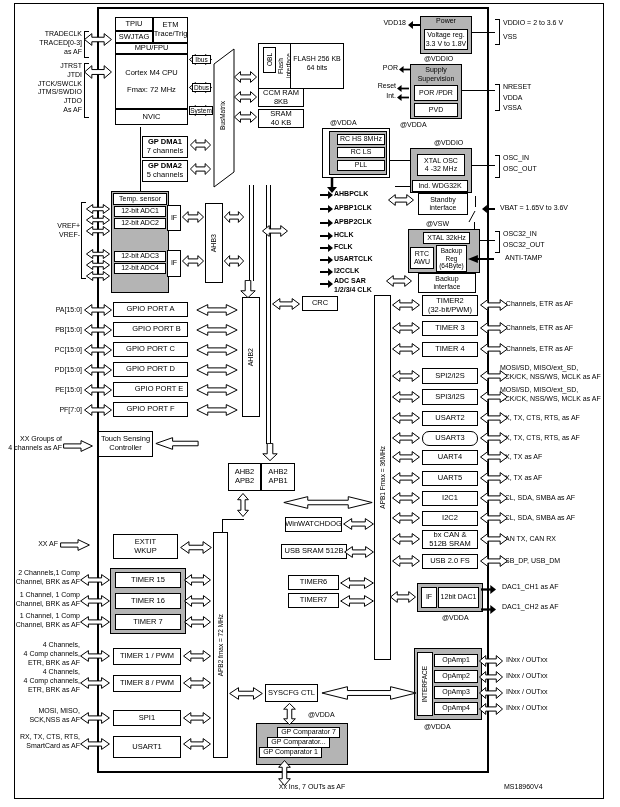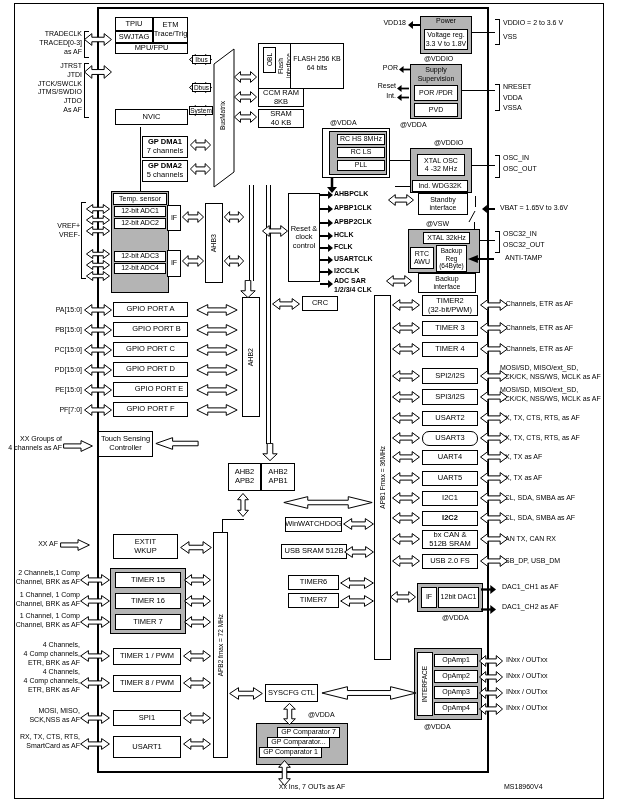--- a/index.html
+++ b/index.html
@@ -63,20 +63,24 @@
   
   <div class="frame" style="left:14px;top:3px;width:590px;height:796px;"></div>
   <div class="chip" style="left:97px;top:7px;width:392px;height:766px;"></div>
 
   
   <div class="b" style="left:115px;top:17px;width:38px;height:14px;">TPIU</div>
   <div class="b" style="left:153px;top:17px;width:35px;height:26px;">ETM
 Trace/Trig</div>
   <div class="b" style="left:115px;top:31px;width:38px;height:12px;">SWJTAG</div>
   <div class="b" style="left:115px;top:43px;width:73px;height:11px;">MPU/FPU</div>
+  <div class="b" style="left:115px;top:54px;width:73px;height:55px;flex-direction:column;gap:8px;">
+    <span>Cortex M4 CPU</span>
+    <span>Fmax: 72 MHz</span>
+  </div>
   <div class="b" style="left:115px;top:109px;width:73px;height:16px;">NVIC</div>
 
   
   <div class="b f65" style="left:192px;top:55px;width:19px;height:9px;z-index:6;">Ibus</div>
   <div class="b f65" style="left:192px;top:83px;width:19px;height:9px;z-index:6;">Dbus</div>
   <div class="b f65" style="left:189px;top:106px;width:24px;height:9px;z-index:6;">System</div>
 
   
   <svg class="ov" style="left:213px;top:48px;" width="22" height="140" viewBox="0 0 22 140">
     <polygon points="1,16 21,1 21,124 1,139" fill="#fff" stroke="#000" stroke-width="1"></polygon>
@@ -101,23 +105,20 @@
 
   
   <div class="t" style="left:330px;top:119px;width:44px;">@VDDA</div>
   <div class="b" style="left:322px;top:128px;width:68px;height:50px;"></div>
   <div class="g" style="left:329px;top:131px;width:58px;height:44px;"></div>
   <div class="b f7" style="left:337px;top:134px;width:48px;height:11px;">RC HS 8MHz</div>
   <div class="b f7" style="left:337px;top:147px;width:48px;height:11px;">RC LS</div>
   <div class="b f7" style="left:337px;top:160px;width:48px;height:11px;">PLL</div>
 
   
-  <div class="b" style="left:288px;top:193px;width:32px;height:89px;">Reset &amp;
-clock
-control</div>
   <div class="t bold" style="left:334px;top:190px;width:64px;">AHBPCLK</div>
   <div class="t bold" style="left:334px;top:204px;width:64px;">APBP1CLK</div>
   <div class="t bold" style="left:334px;top:218px;width:64px;">APBP2CLK</div>
   <div class="t bold" style="left:334px;top:231px;width:64px;">HCLK</div>
   <div class="t bold" style="left:334px;top:243px;width:64px;">FCLK</div>
   <div class="t bold" style="left:334px;top:255px;width:64px;">USARTCLK</div>
   <div class="t bold" style="left:334px;top:267px;width:64px;">I2CCLK</div>
   <div class="t bold" style="left:334px;top:277px;width:64px;">ADC SAR
 1/2/3/4 CLK</div>
 
@@ -276,21 +277,21 @@
 (32-bit/PWM)</div>
   <div class="b" style="left:422px;top:321px;width:56px;height:15px;">TIMER 3</div>
   <div class="b" style="left:422px;top:342px;width:56px;height:15px;">TIMER 4</div>
   <div class="b" style="left:422px;top:368px;width:56px;height:16px;">SPI2/I2S</div>
   <div class="b" style="left:422px;top:389px;width:56px;height:16px;">SPI3/I2S</div>
   <div class="b" style="left:422px;top:411px;width:56px;height:15px;">USART2</div>
   <div class="b" style="left:422px;top:431px;width:56px;height:15px;border-radius:7px;">USART3</div>
   <div class="b" style="left:422px;top:450px;width:56px;height:15px;">UART4</div>
   <div class="b" style="left:422px;top:471px;width:56px;height:15px;">UART5</div>
   <div class="b" style="left:422px;top:491px;width:56px;height:15px;">I2C1</div>
-  <div class="b" style="left:422px;top:511px;width:56px;height:15px;font-weight:bold;">I2C2</div>
+  <div class="b" style="left:422px;top:511px;width:56px;height:15px;">I2C2</div>
   <div class="b" style="left:422px;top:530px;width:56px;height:19px;">bx CAN &amp;
 512B SRAM</div>
   <div class="b" style="left:422px;top:554px;width:56px;height:15px;">USB 2.0 FS</div>
   <div class="t" style="left:500px;top:300px;width:116px;">4 Channels, ETR as AF</div>
   <div class="t" style="left:500px;top:324px;width:116px;">4 Channels, ETR as AF</div>
   <div class="t" style="left:500px;top:345px;width:116px;">4 Channels, ETR as AF</div>
   <div class="t" style="left:500px;top:364px;width:118px;">MOSI/SD, MISO/ext_SD,
 SCK/CK, NSS/WS, MCLK as AF</div>
   <div class="t" style="left:500px;top:386px;width:118px;">MOSI/SD, MISO/ext_SD,
 SCK/CK, NSS/WS, MCLK as AF</div>

